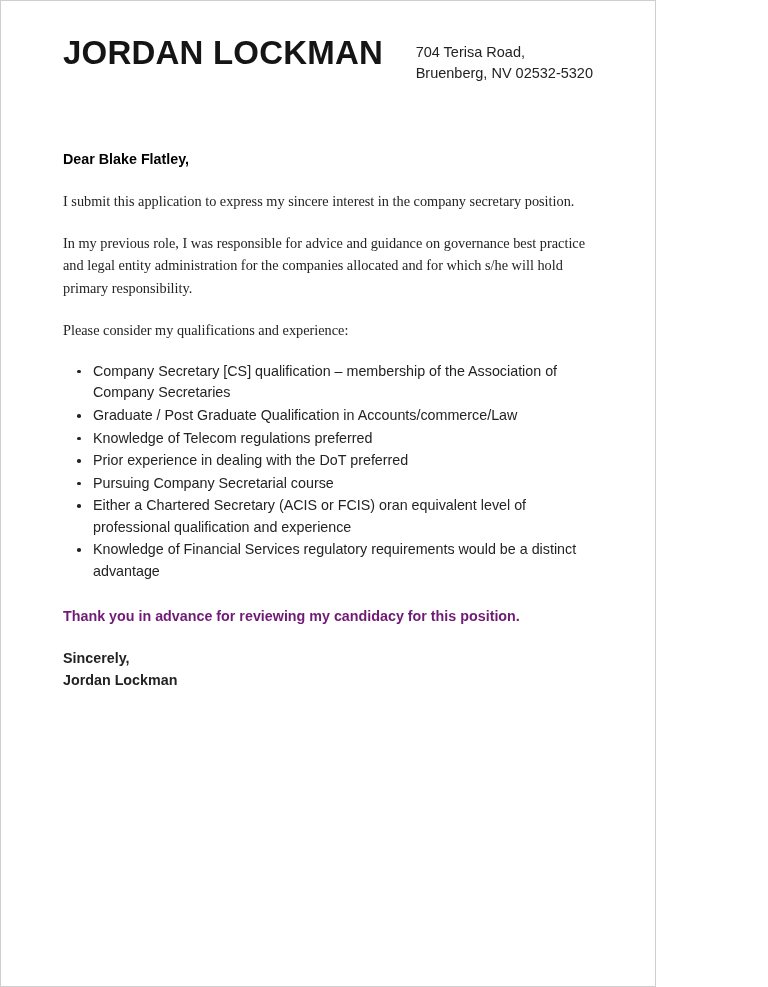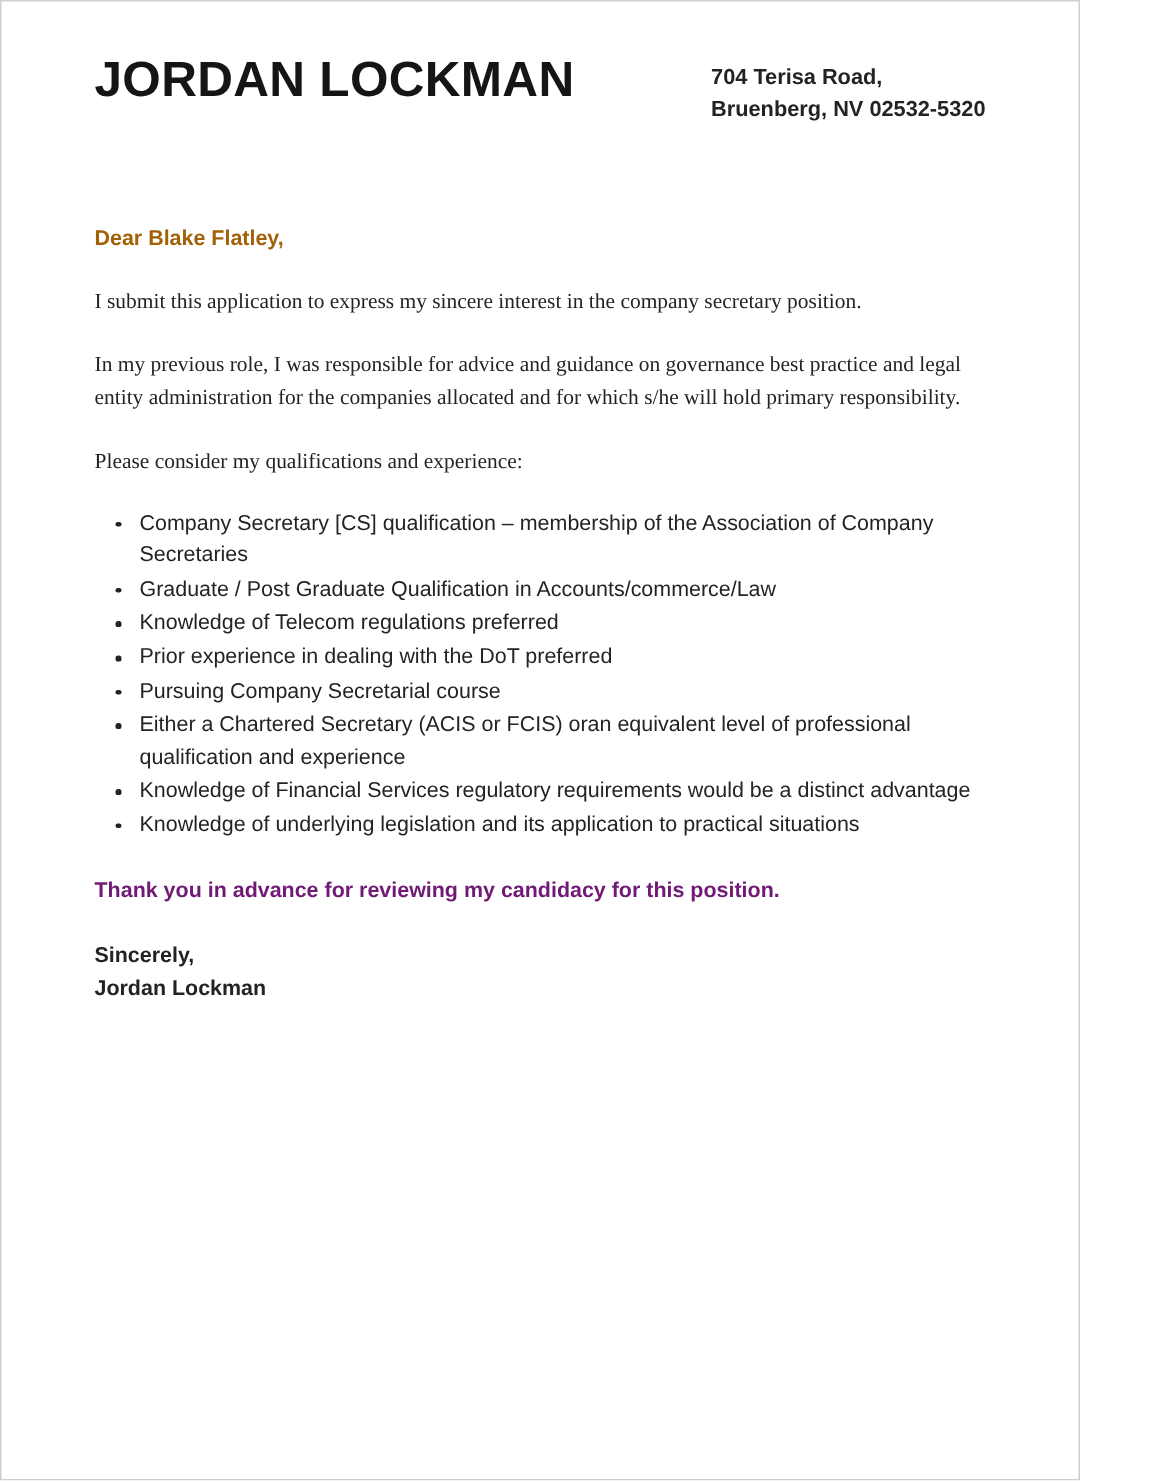--- a/index.html
+++ b/index.html
@@ -6,21 +6,21 @@
     margin: 0;
     padding: 0;
     background: #ffffff;
   }
   body {
     font-family: "Liberation Sans", sans-serif;
     -webkit-font-smoothing: antialiased;
   }
   .page {
     position: relative;
-    width: 720px;
+    width: 656px;
     height: 987px;
     box-sizing: border-box;
     background: #ffffff;
     border: 1px solid #cfcfcf;
     overflow: hidden;
   }
   .sheet {
     padding: 0 62px;
   }
 
@@ -40,34 +40,33 @@
     white-space: nowrap;
     margin: 0;
   }
   .sender-address {
     text-align: left;
     font-size: 14.5px;
     line-height: 1.48;
     color: #232323;
     padding-top: 7px;
     white-space: nowrap;
-    font-weight: bold;
   }
   .sender-address div { margin: 0; }
 
   
   .letter-body {
     margin-top: 63px;
     font-size: 14.3px;
     line-height: 1.55;
     color: #232323;
   }
   .salutation {
     font-weight: 700;
-    color: #a16207;
+    color: #000000;
     margin: 0 0 20px 0;
     font-size: 14.3px;
   }
   .para {
     margin: 0 0 20px 0;
     max-width: 632px;
     font-family: Liberation Serif, serif;
   }
   .para:last-child { margin-bottom: 0; }
 
@@ -128,21 +127,20 @@
       <p class="para">Please consider my qualifications and experience:</p>
 
       <ul class="qual-list">
         <li>Company Secretary [CS] qualification – membership of the Association of Company Secretaries</li>
         <li>Graduate / Post Graduate Qualification in Accounts/commerce/Law</li>
         <li>Knowledge of Telecom regulations preferred</li>
         <li>Prior experience in dealing with the DoT preferred</li>
         <li>Pursuing Company Secretarial course</li>
         <li>Either a Chartered Secretary (ACIS or FCIS) oran equivalent level of professional qualification and experience</li>
         <li>Knowledge of Financial Services regulatory requirements would be a distinct advantage</li>
-        <li>Knowledge of underlying legislation and its application to practical situations</li>
       </ul>
 
       <p class="closing-thanks">Thank you in advance for reviewing my candidacy for this position.</p>
 
       <div class="signoff">
         <div>Sincerely,</div>
         <div>Jordan Lockman</div>
       </div>
 
     </div>

